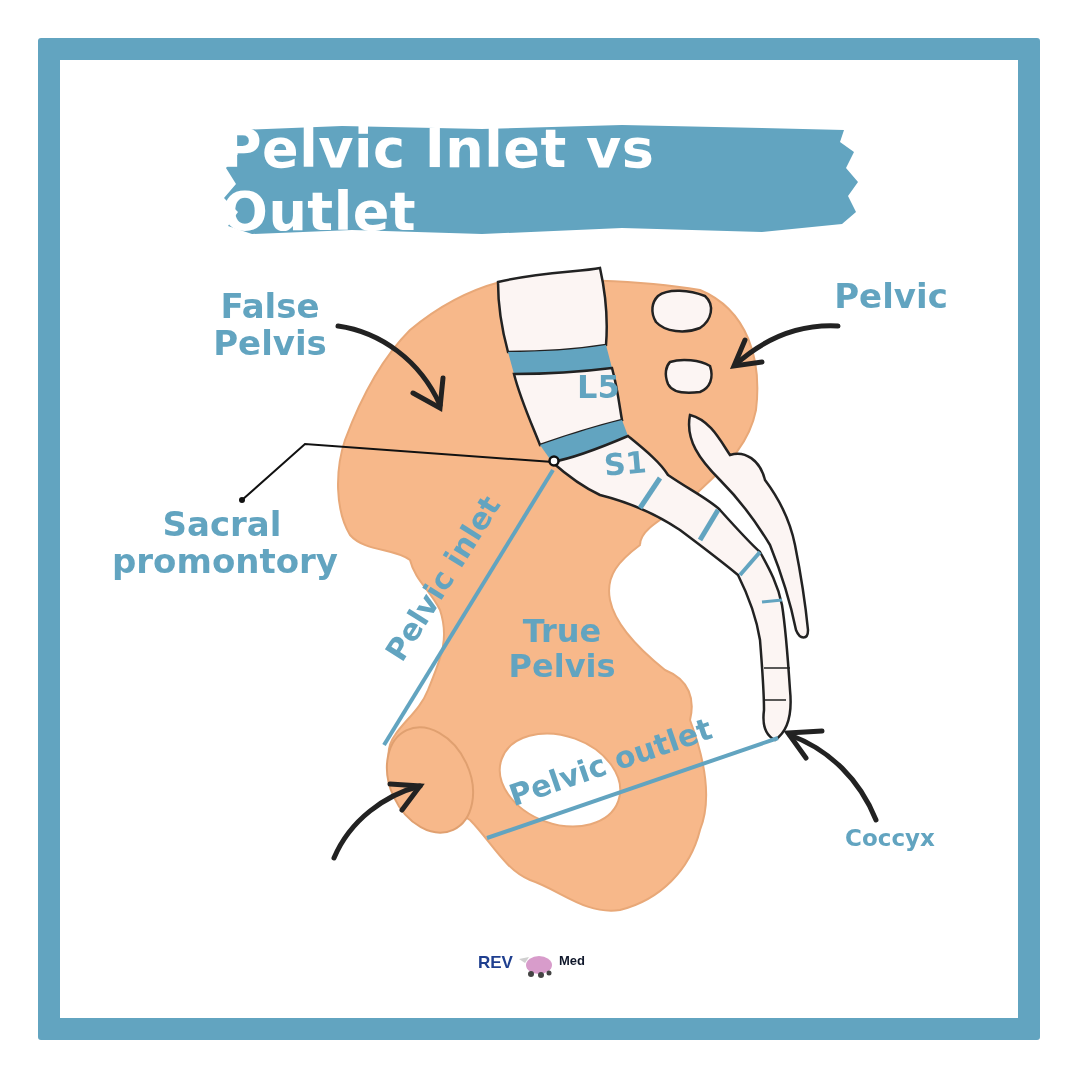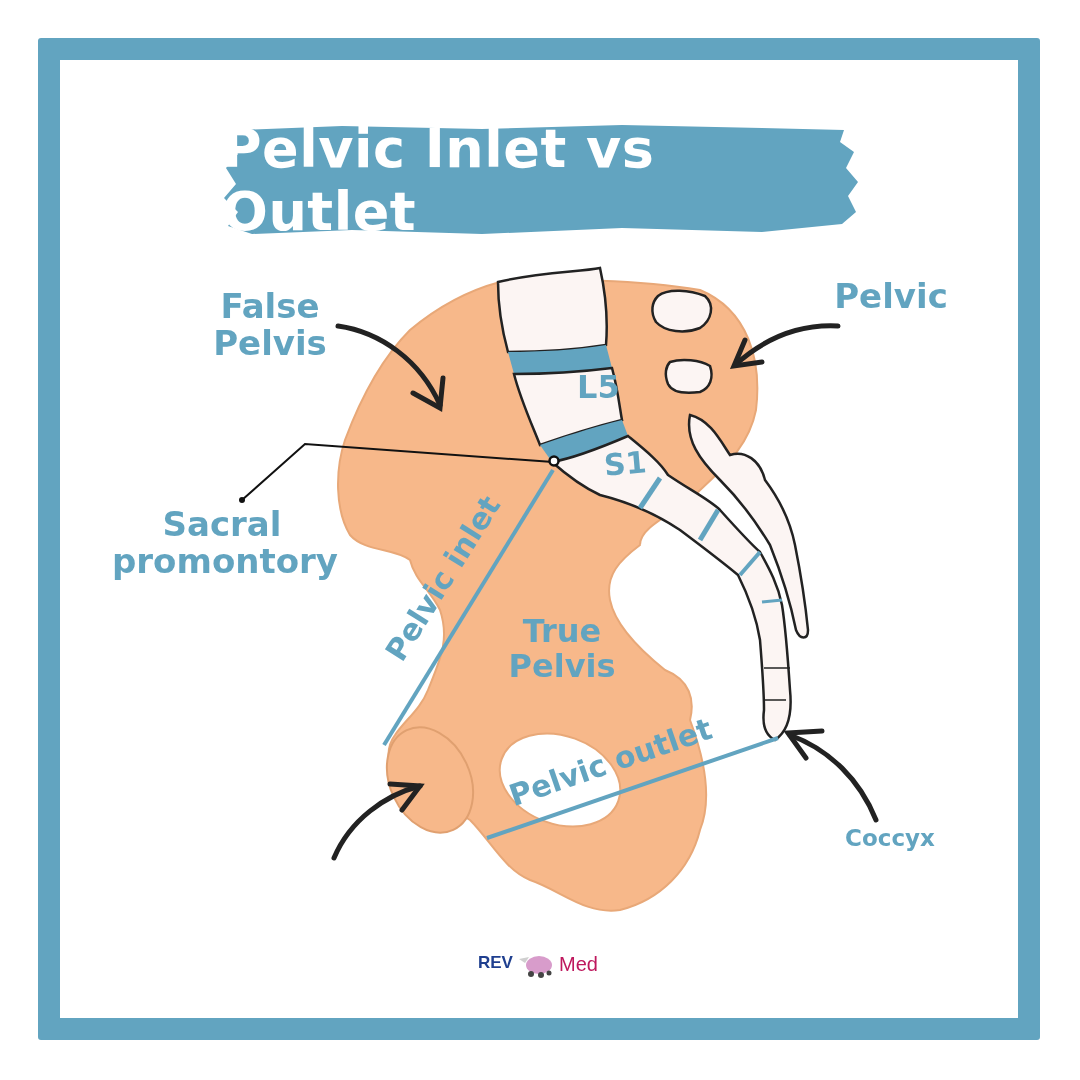--- a/index.html
+++ b/index.html
@@ -16,21 +16,21 @@
     .label { position: absolute; color: #62A4C0; font-weight: bold; text-align: center;
              font-family: "DejaVu Sans", sans-serif; line-height: 1.08; }
     .label span { display: block; }
     .diagram { position: absolute; left: 0; top: 0; }
     .rot-label { position: absolute; color: #62A4C0; font-weight: bold; white-space: nowrap;
                  font-family: "DejaVu Sans", sans-serif; transform-origin: left bottom; }
     .vert-label { position: absolute; color: #62A4C0; font-weight: bold;
                   font-family: "DejaVu Sans", sans-serif; }
     .logo { position: absolute; left: 478px; top: 953px; display: flex; align-items: flex-start; gap: 4px; }
     .logo .rev { color: #1F3F8F; font-weight: bold; font-size: 17px; font-family: "Liberation Sans", sans-serif; }
-    .logo .med { color: #be185d; font-size: 20px; font-family: "Liberation Sans", sans-serif; }
+    .logo .med { color: #0f172a; font-size: 13px; font-family: "Liberation Sans", sans-serif; font-weight: bold; }
   </style>
 </head>
 <body>
 
 <div class="frame"></div>
 
 <div class="title-banner">
   <svg width="636" height="112" viewBox="0 0 636 112">
     <path d="M18,6 L120,2 L260,5 L400,1 L540,4 L622,6 L618,18 L632,28 L624,44 L636,58 L626,72 L634,88 L620,100 L540,108 L400,104 L260,110 L130,106 L30,110 L6,102 L16,88 L2,74 L14,60 L4,44 L16,30 L6,16 Z" fill="#62A4C0"></path>
   </svg>

